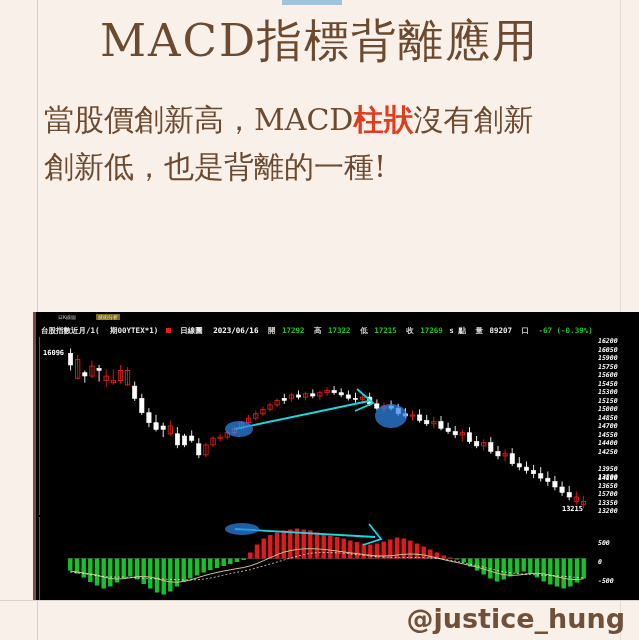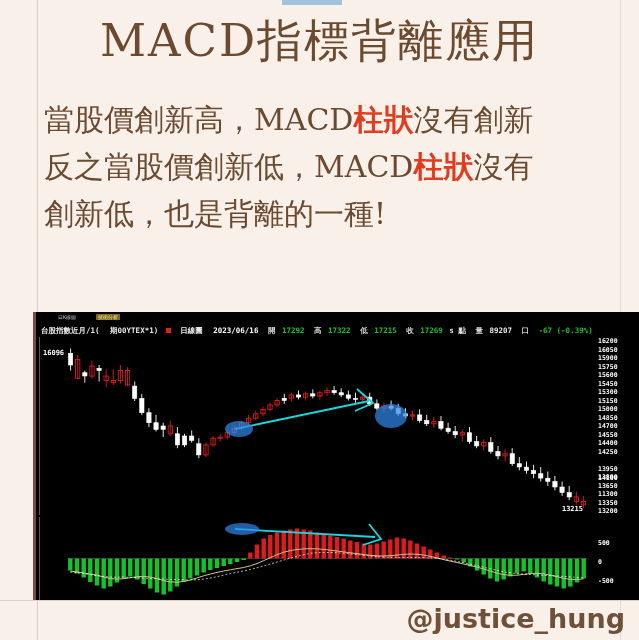--- a/index.html
+++ b/index.html
@@ -92,21 +92,21 @@
   }
   .corner-label.low{left:auto;right:8px;top:auto;bottom:2px;}
 
   .axis{
     position:absolute;width:52px;
     font-family:"DejaVu Sans Mono",monospace;font-size:6.5px;font-weight:bold;
     color:#ffffff;text-align:left;
   }
   .axis.price{left:556px;top:25px;height:178px;}
   .axis.macd{left:556px;top:205px;height:83px;}
-  .axis .t{position:absolute;left:6px;}
+  .axis .t{position:absolute;left:6px;font-style:italic;}
 
   .macd-pane{
     position:absolute;left:3px;top:205px;width:552px;height:83px;background:#000;
   }
   .macd-hdr{
     position:absolute;left:0;top:0;height:11px;line-height:11px;
     font-family:"DejaVu Sans Mono",monospace;font-size:7px;font-weight:bold;
     white-space:nowrap;padding-left:4px;
   }
   .m-t{color:#ffffff;}
@@ -131,21 +131,20 @@
 <body>
 
 <div class="top-tab"></div>
 <div class="page-rule left"></div>
 <div class="page-rule right"></div>
 
 <div class="headline">MACD指標背離應用</div>
 
 <div class="body-copy" id="body-copy">
     <span class="ln"><span>當股價創新高，MACD</span><span class="hl">柱狀</span><span>沒有創新</span></span>
-    <span class="ln"><span>反之當股價創新低，MACD</span><span class="hl">柱狀</span><span>沒有</span></span>
     <span class="ln"><span>創新低，也是背離的一種!</span></span>
   </div>
 
 <div class="chart-window">
 
   <div class="chart-topstrip">
     <span class="tag t1">日K線圖</span>
     <span class="tag t2">技術分析</span>
   </div>
 
@@ -340,21 +339,21 @@
       <div class="t" style="top: 68px;">15000</div>
       <div class="t" style="top: 76.5px;">14850</div>
       <div class="t" style="top: 85px;">14700</div>
       <div class="t" style="top: 93.5px;">14550</div>
       <div class="t" style="top: 102px;">14400</div>
       <div class="t" style="top: 110.5px;">14250</div>
       <div class="t" style="top: 137px;">14100</div>
       <div class="t" style="top: 127.5px;">13950</div>
       <div class="t" style="top: 136px;">13800</div>
       <div class="t" style="top: 144.5px;">13650</div>
-      <div class="t" style="top: 153px;">11300</div>
+      <div class="t" style="top: 153px;">15700</div>
       <div class="t" style="top: 161.5px;">13350</div>
       <div class="t" style="top: 170px;">13200</div>
     </div>
 
   <div class="macd-pane">
     <div class="pane-border"></div>
     <svg class="plot" id="macd-plot" width="552" height="83">
         <line x1="28" y1="41.5" x2="548" y2="41.5" stroke="#555" stroke-width="0.6"></line>
         <rect x="29.1" y="41.5" width="4.4" height="12.0" fill="#16c22a"></rect>
         <rect x="35.8" y="41.5" width="4.4" height="15.0" fill="#16c22a"></rect>

